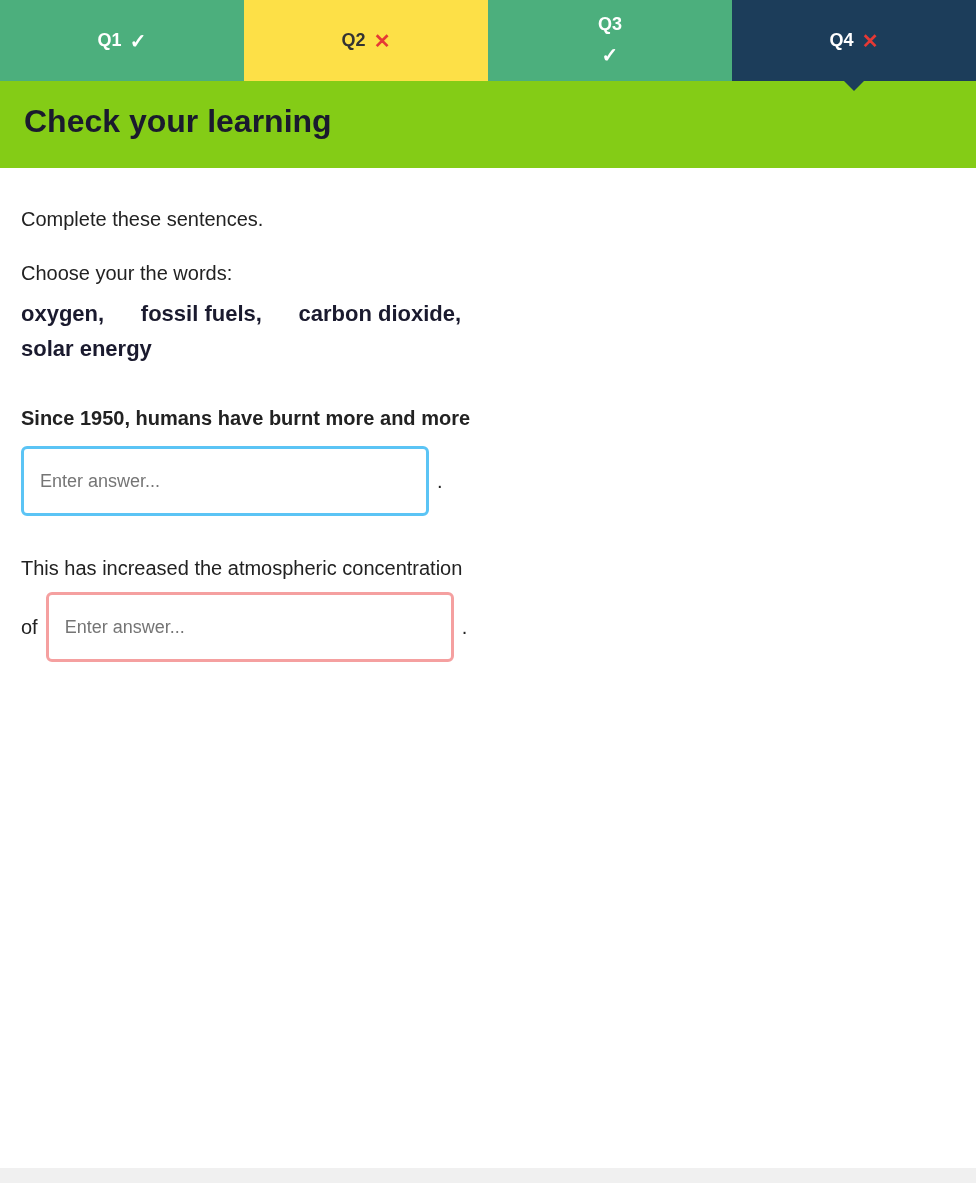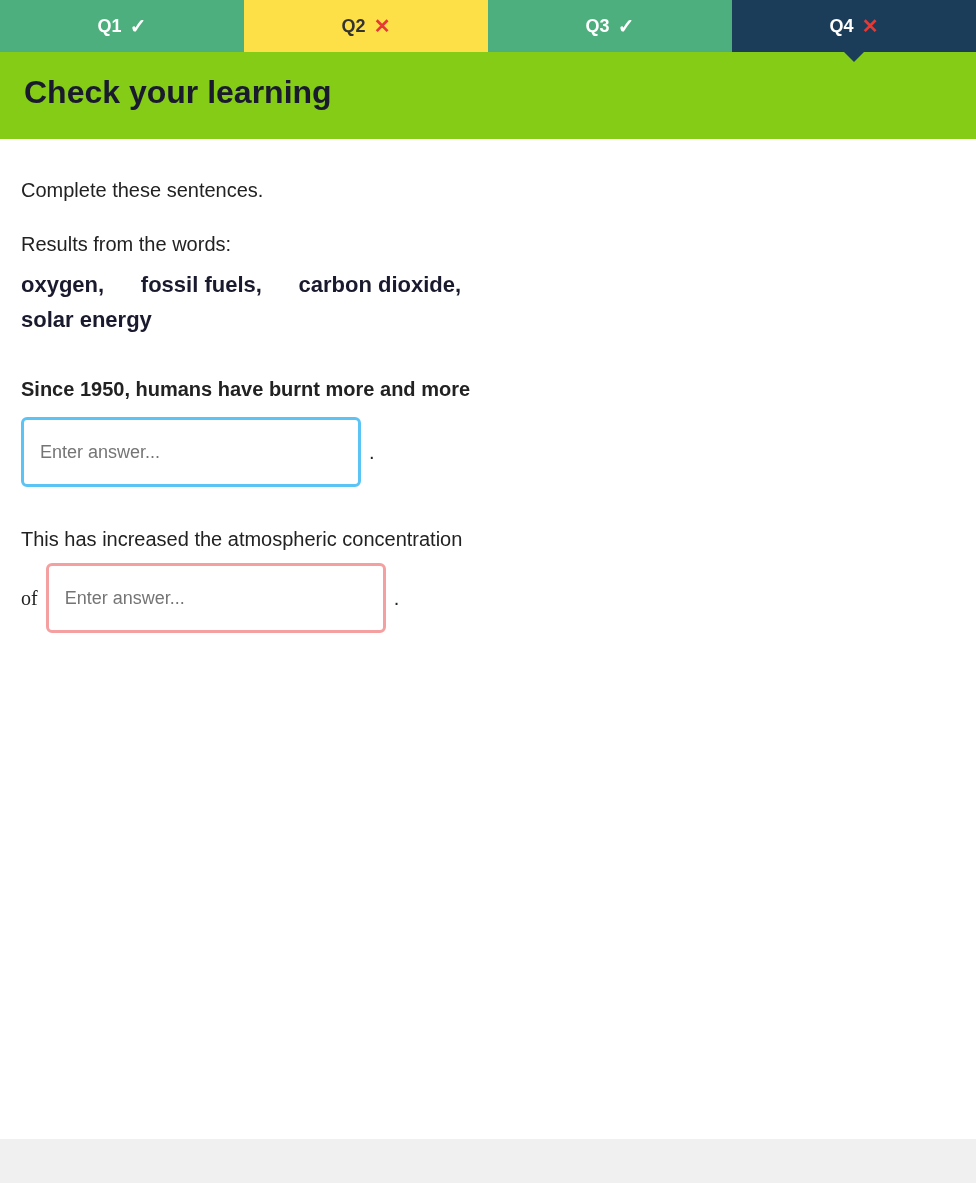--- a/index.html
+++ b/index.html
@@ -41,20 +41,21 @@
 
     .tab-q2 {
       background: #fde047;
       color: #333;
       align-items: center;
     }
 
     .tab-q3 {
       background: #4caf7d;
       color: white;
+      flex-direction: column;
     }
 
     .tab-q4 {
       background: #1c3d5a;
       color: white;
     }
 
     .tab-q4::after {
       content: '';
       position: absolute;
@@ -147,30 +148,29 @@
     .answer-row {
       display: flex;
       align-items: center;
       gap: 8px;
       flex-wrap: wrap;
     }
 
     .answer-of-label {
       font-size: 20px;
       color: #222;
-      font-family: Liberation Serif, serif;
     }
 
     .answer-input {
       border-radius: 6px;
       padding: 14px 16px;
       font-size: 18px;
       color: #aaa;
       outline: none;
-      width: 340px;
+      width: 408px;
       height: 70px;
       background: white;
     }
 
     .answer-input-blue {
       border: 3px solid #5bc4f5;
     }
 
     .answer-input-red {
       border: 3px solid #f5a0a0;
@@ -212,21 +212,21 @@
 </div>
 
 <div class="section-header">
   <h1>Check your learning</h1>
 </div>
 
 <div class="content-area">
 
   <p class="instructions">Complete these sentences.</p>
 
-  <p class="choose-label">Results from the words:</p>
+  <p class="choose-label">Choose your the words:</p>
   <div class="word-options">
     <span>oxygen</span><span>,&nbsp;&nbsp;&nbsp;&nbsp;&nbsp;&nbsp;</span><span>fossil fuels</span><span>,&nbsp;&nbsp;&nbsp;&nbsp;&nbsp;&nbsp;</span><span>carbon dioxide</span><span>,</span><br>
     <span>solar energy</span>
   </div>
 
   <div class="sentence-block">
     <p class="sentence-text">Since 1950, humans have burnt more and more</p>
     <div class="answer-row">
       <input type="text" class="answer-input answer-input-blue" placeholder="Enter answer..." style="">
       <span class="period">.</span>

